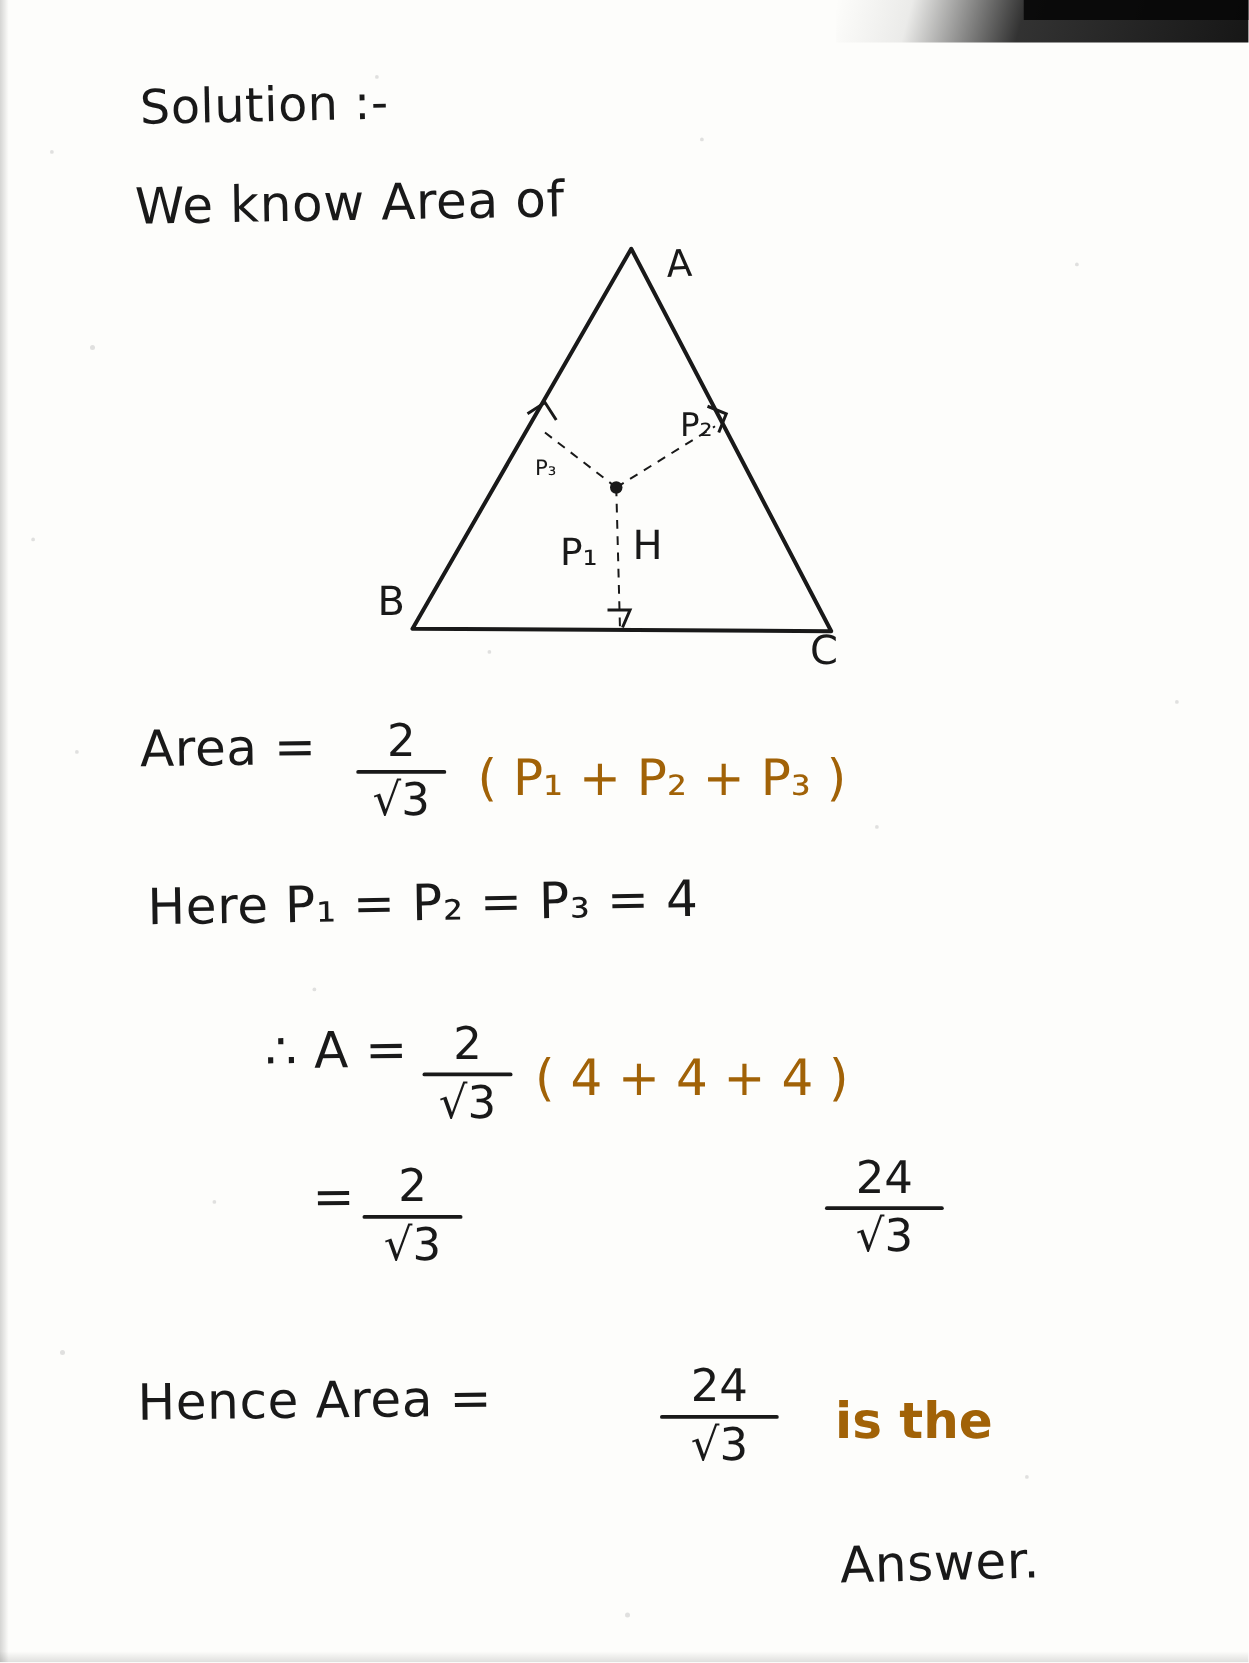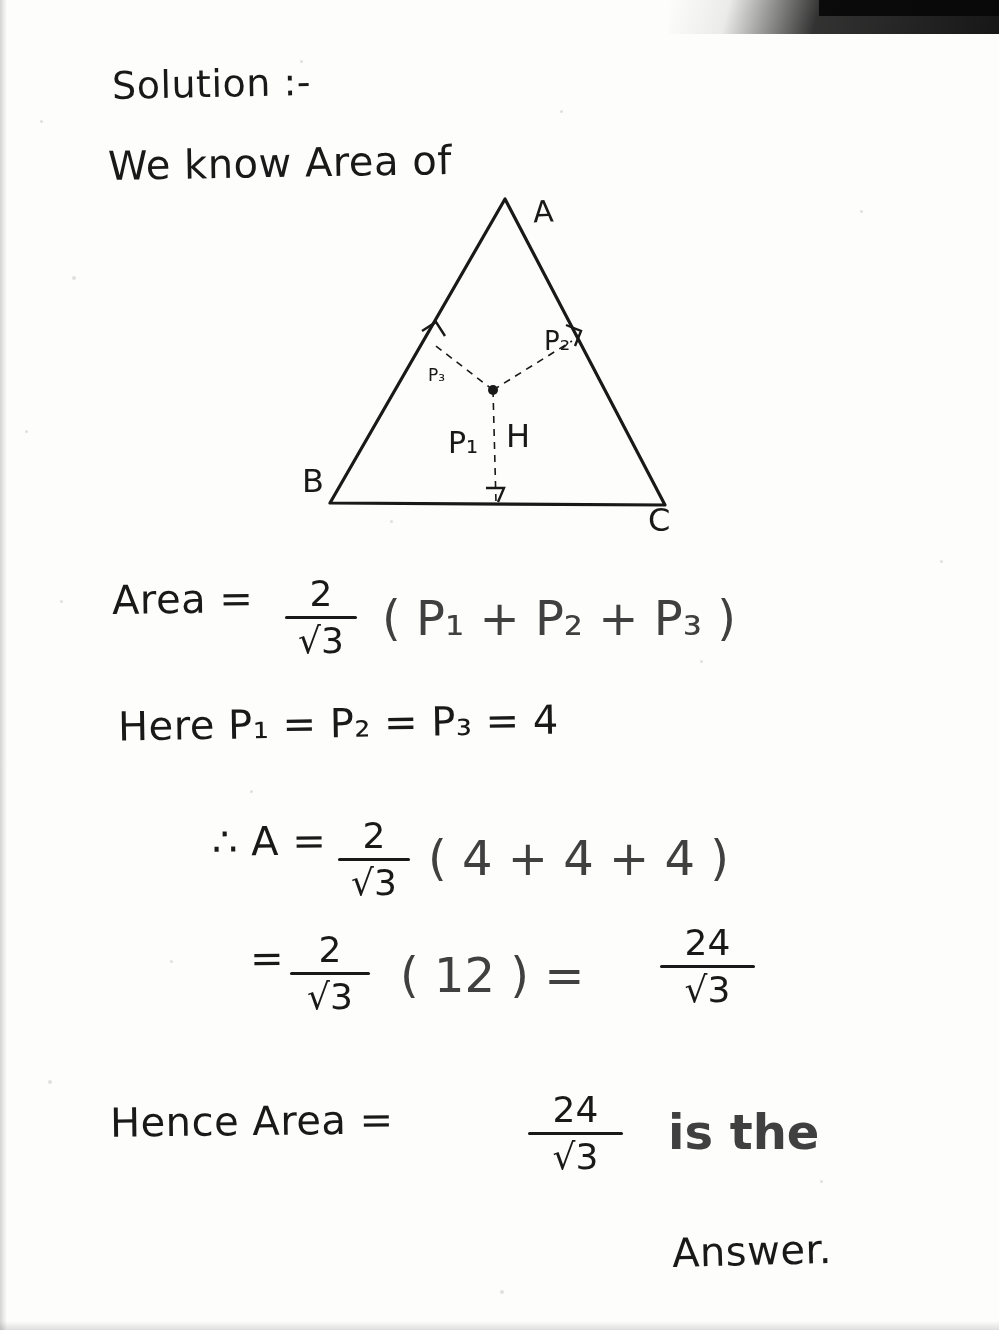--- a/index.html
+++ b/index.html
@@ -75,25 +75,26 @@
     color: #191919;
     font-family: "DejaVu Sans", sans-serif;
     font-weight: 500;
   }
   .frac .num { font-size: 36px; line-height: 36px; }
   .frac .bar { height: 3px; background: #191919; margin: 4px 0 3px 0; border-radius: 2px; }
   .frac .den { font-size: 36px; line-height: 38px; }
 
   .inline-txt {
     position: absolute;
-    color: #404040;
-    font-size: 48px;
+    color: #a16207;
+    font-size: 40px;
     font-weight: 500;
     white-space: nowrap;
     font-family: "DejaVu Sans", sans-serif;
+    margin-top: 10px;
   }
 
   svg { display: block; }
   .diagram { position: absolute; left: 300px; top: 185px; }
   .lbl {
     position: absolute;
     color: #191919;
     font-family: "DejaVu Sans", sans-serif;
     font-weight: 500;
     white-space: nowrap;
@@ -172,21 +173,20 @@
     <div class="den">√3</div>
   </div>
   <div class="inline-txt" style="left:428px; top:830px;text-align:right;">( 4 + 4 + 4 )</div>
 
   <div class="hw hw-equals">=</div>
   <div class="frac" style="left:290px; top:932px; width:80px;">
     <div class="num">2</div>
     <div class="bar"></div>
     <div class="den">√3</div>
   </div>
-  <div class="inline-txt" style="left:400px; top:947px;">( 12 )   =</div>
   <div class="frac" style="left:660px; top:925px; width:95px;">
     <div class="num">24</div>
     <div class="bar"></div>
     <div class="den">√3</div>
   </div>
 
   <div class="hw hw-hence">Hence  Area  =</div>
   <div class="frac" style="left:528px; top:1092px; width:95px;">
     <div class="num">24</div>
     <div class="bar"></div>

